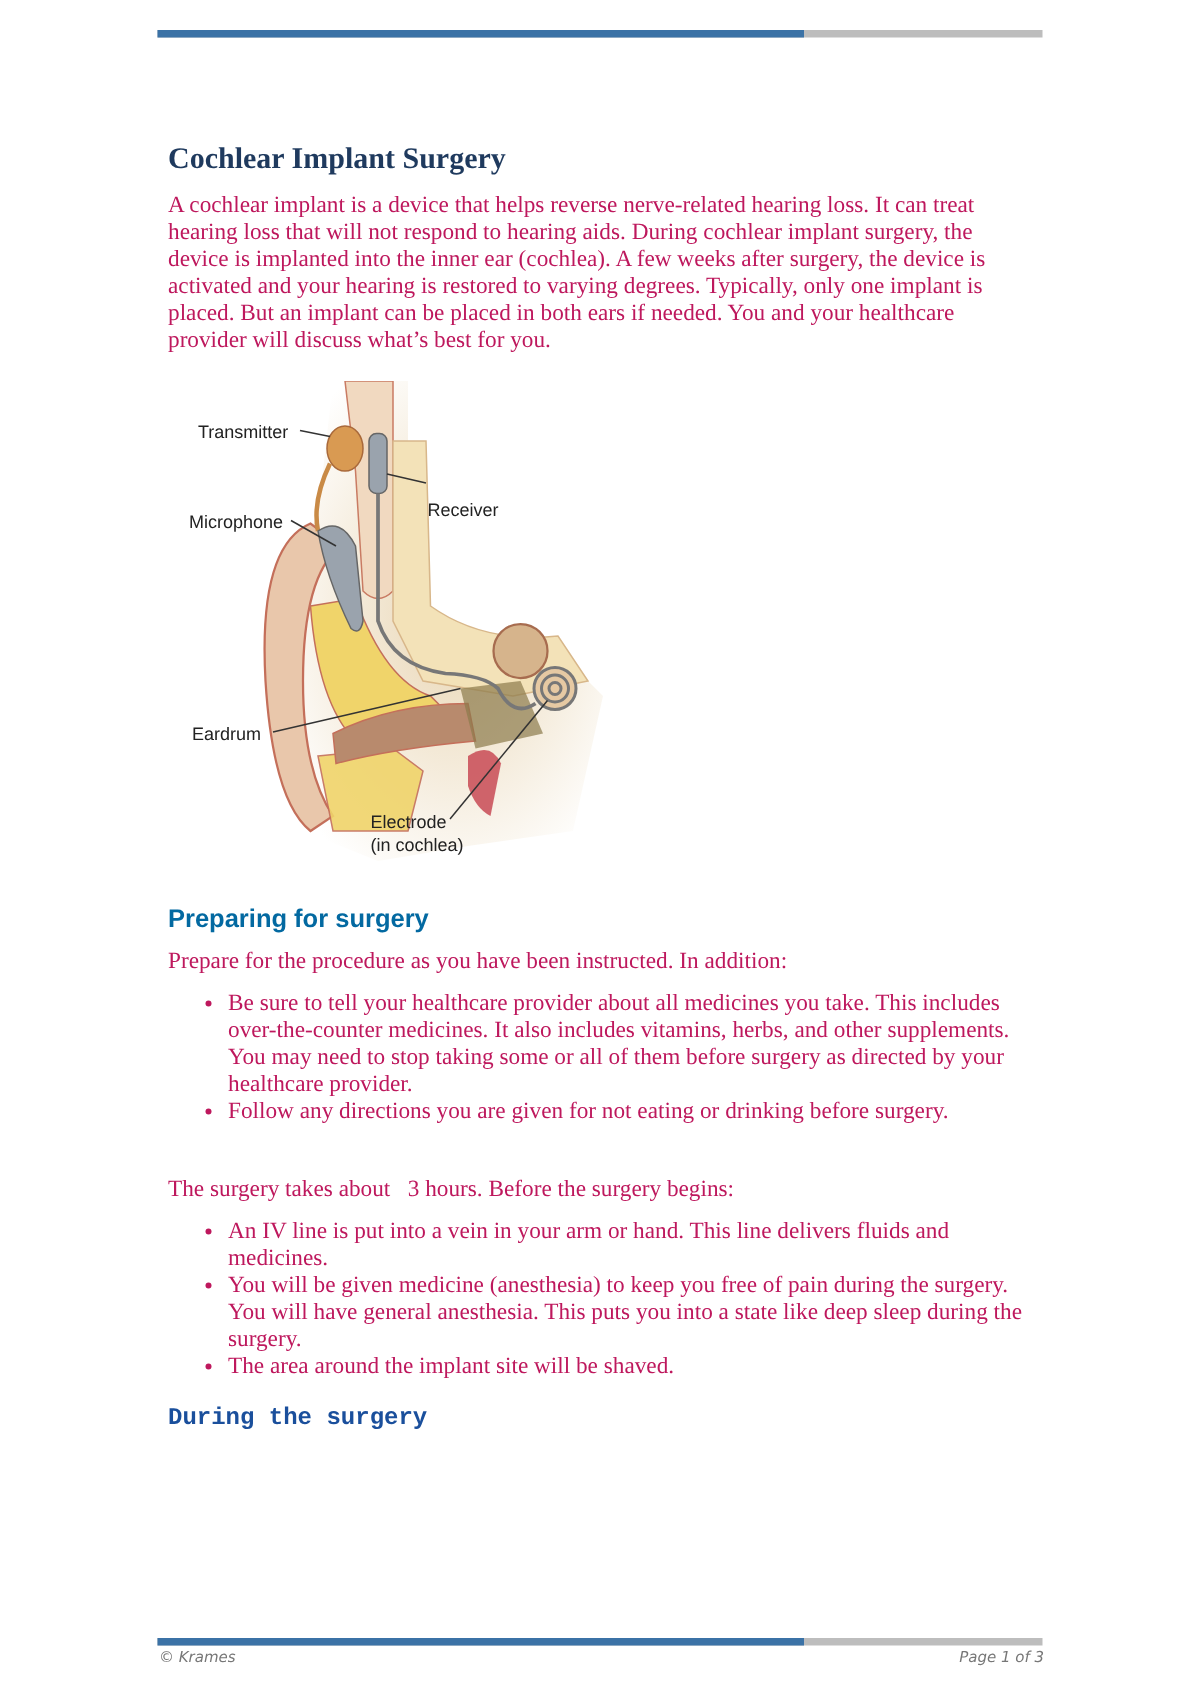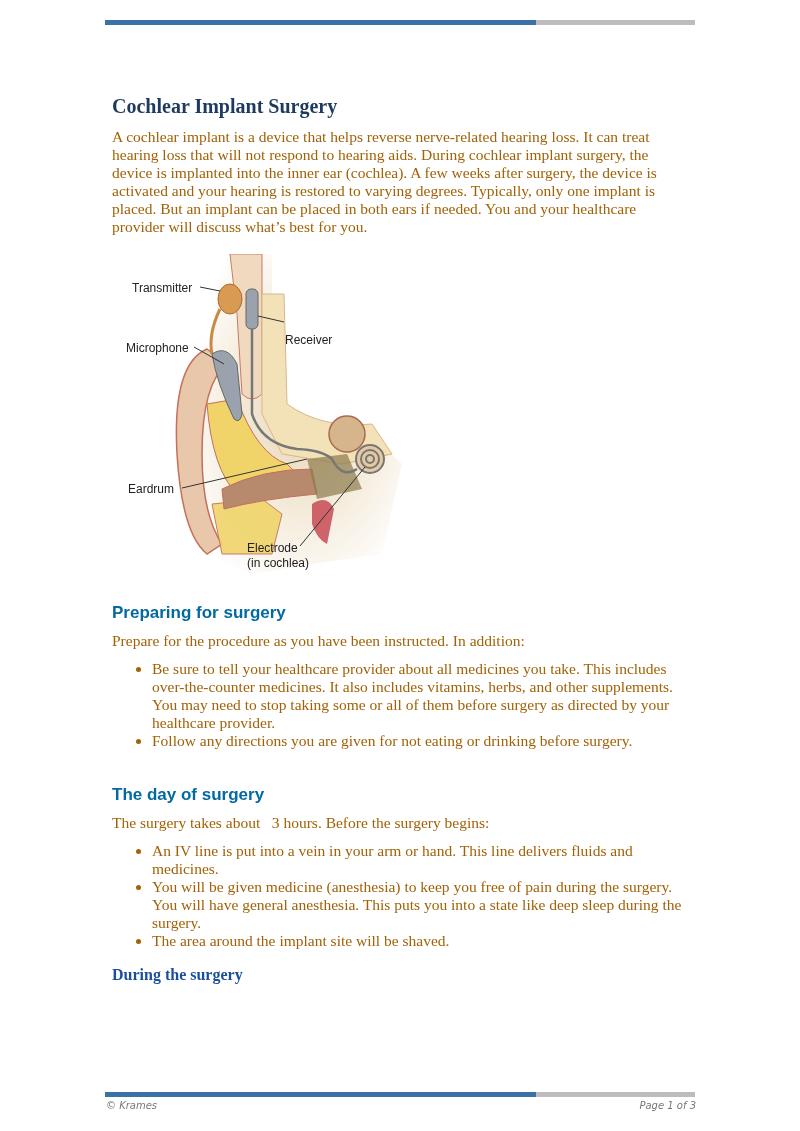--- a/index.html
+++ b/index.html
@@ -6,22 +6,22 @@
   body { width: 800px; height: 1131px; position: relative; overflow: hidden; }
   .bar { position: absolute; left: 105px; width: 590px; height: 5px; background: #bdbdbd; }
   .bar .fill { height: 100%; width: 73%; background: #3b72a6; }
   .bar.top { top: 20px; }
   .bar.bottom { top: 1092px; }
   .footer { position: absolute; top: 1100px; left: 106px; width: 590px; display: flex; justify-content: space-between;
     font-family: "DejaVu Sans", sans-serif; font-style: italic; font-size: 10px; color: #777; }
   .content { position: absolute; left: 112px; top: 92px; width: 580px; }
   h1 { font-family: Liberation Serif, serif; font-weight: bold; font-size: 20px; color: #1f3a5e; margin: 0 0 8px 0; line-height: 28px; }
   h2 { font-family: "Liberation Sans", sans-serif; font-weight: bold; font-size: 17px; color: #0369a1; margin: 0; line-height: 22px; }
-  h3 { font-family: Liberation Serif, serif; font-weight: bold; font-size: 16px; color: #1a4f9c; margin: 0; line-height: 22px; }
-  p, li { font-family: "Liberation Serif", serif; font-size: 15.5px; line-height: 18px; color: #a16207; }
+  h3 { font-family: Liberation Mono, monospace; font-weight: bold; font-size: 16px; color: #1a4f9c; margin: 0; line-height: 22px; }
+  p, li { font-family: "Liberation Serif", serif; font-size: 15.5px; line-height: 18px; color: #be185d; }
   p { margin: 0; }
   ul { margin: 0; padding-left: 40px; }
   li { margin: 0; }
   .figure { position: relative; width: 300px; height: 330px; margin: 18px 0 0 0; }
   .figure svg { position: absolute; left: 0; top: 0; }
   .label { position: absolute; font-family: "Liberation Sans", sans-serif; font-size: 12px; color: #222; line-height: 14px; white-space: nowrap; }
 </style>
 </head>
 <body>
 
@@ -91,21 +91,20 @@
   <section style="margin-top:18px;">
     <h2>Preparing for surgery</h2>
     <p style="margin-top:8px;">Prepare for the procedure as you have been instructed. In addition:</p>
     <ul style="margin-top:10px;">
       <li>Be sure to tell your healthcare provider about all medicines you take. This includes over-the-counter medicines. It also includes vitamins, herbs, and other supplements. You may need to stop taking some or all of them before surgery as directed by your healthcare provider.</li>
       <li>Follow any directions you are given for not eating or drinking before surgery.</li>
     </ul>
   </section>
 
   <section style="margin-top:34px;">
-    <h2>The day of surgery</h2>
     <p style="margin-top:8px;white-space:pre;">The surgery takes about   3 hours. Before the surgery begins:</p>
     <ul style="margin-top:10px;">
       <li>An IV line is put into a vein in your arm or hand. This line delivers fluids and medicines.</li>
       <li>You will be given medicine (anesthesia) to keep you free of pain during the surgery. You will have general anesthesia. This puts you into a state like deep sleep during the surgery.</li>
       <li>The area around the implant site will be shaved.</li>
     </ul>
   </section>
 
   <section style="margin-top:14px;">
     <h3>During the surgery</h3>

